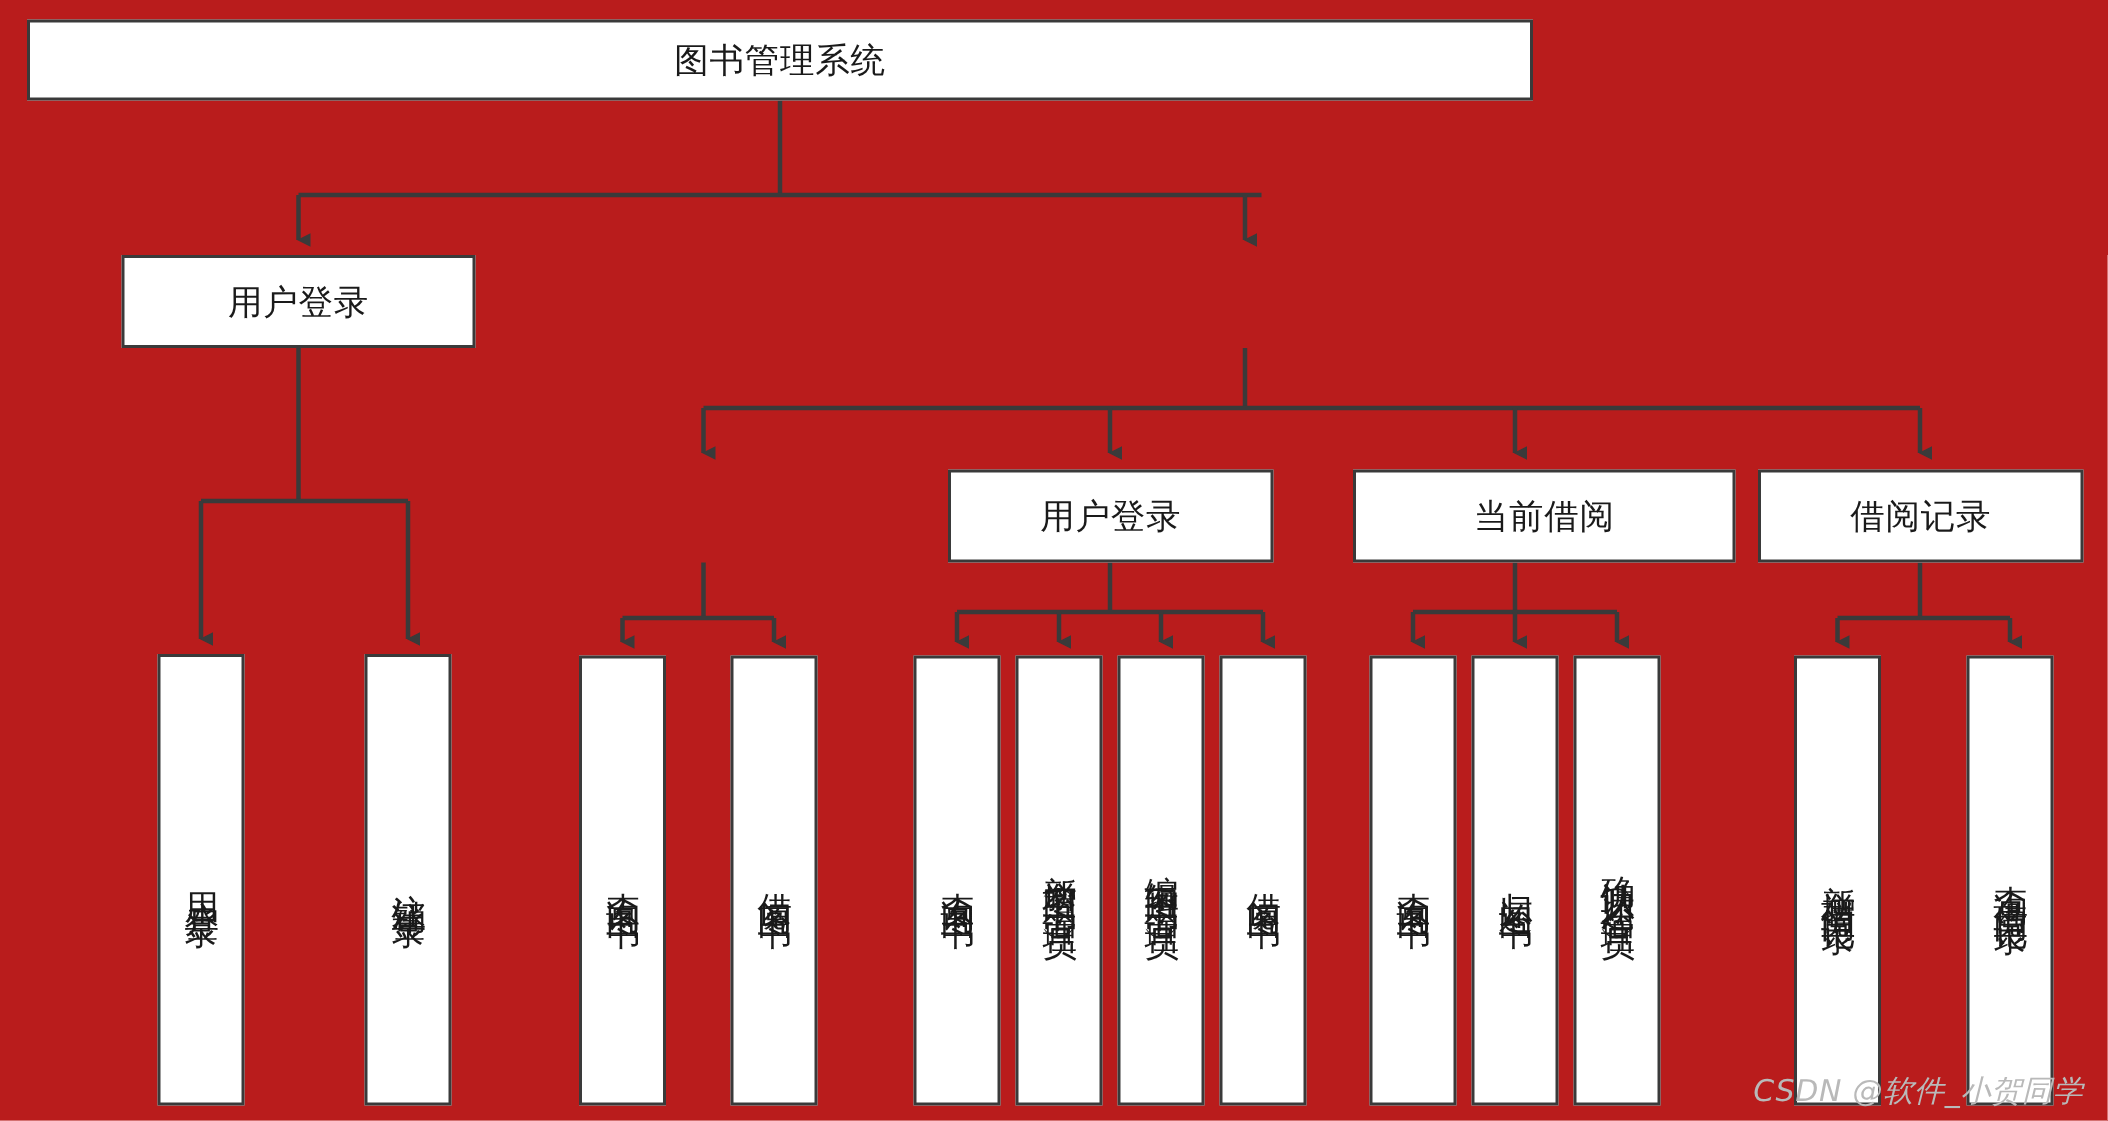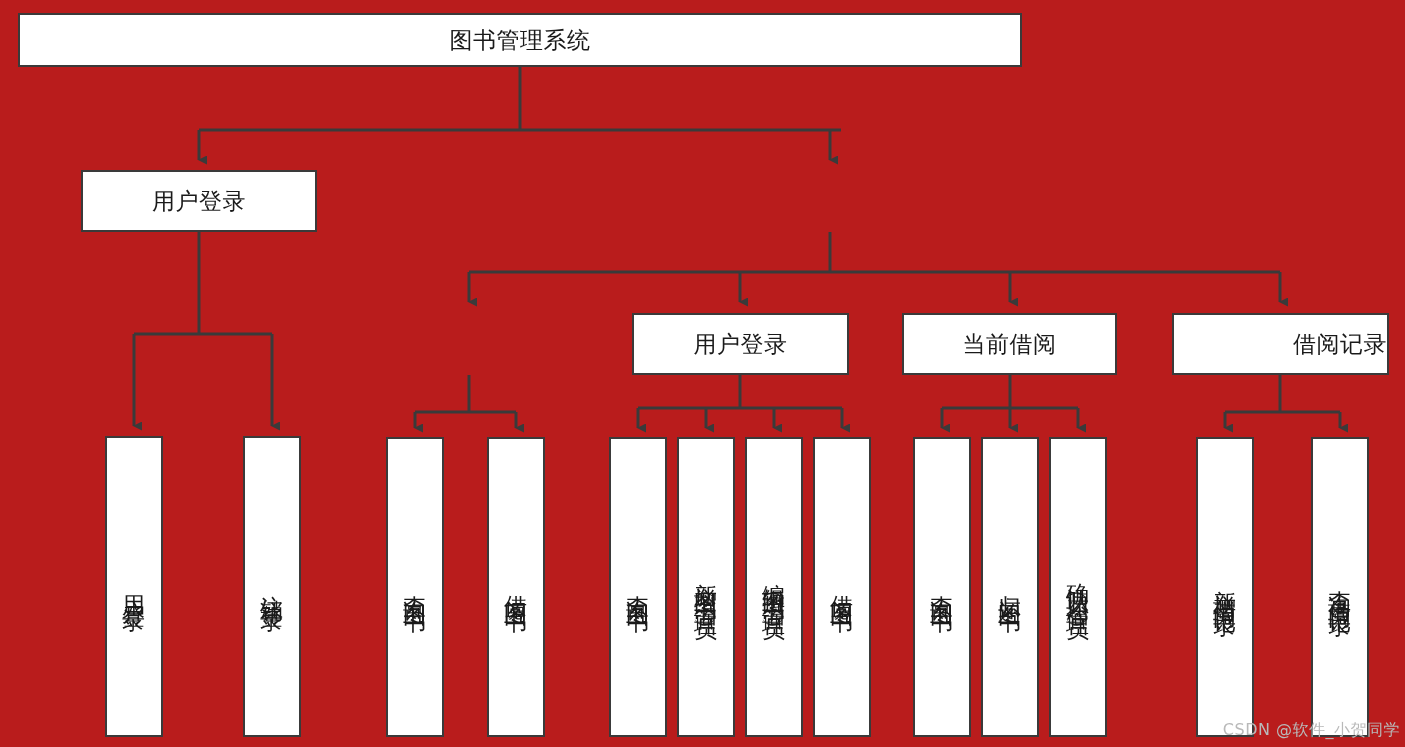--- a/index.html
+++ b/index.html
@@ -50,26 +50,27 @@
     padding-top: 4px;
     padding-bottom: 4px;
   }
   .node.vertical .label {
     writing-mode: vertical-rl;
     text-orientation: upright;
     white-space: nowrap;
   }
   .watermark {
     position: absolute;
-    right: 5px;
+    right: 16px;
     bottom: 6px;
-    font-size: 16px;
+    font-size: 20px;
     color: #b9b9b9;
     white-space: nowrap;
     letter-spacing: 0.5px;
+    font-style: italic;
   }
 </style>
 </head>
 <body>
 
 <div id="diagram-root">
 
   <svg class="connector-layer" viewBox="0 0 1405 747" xmlns="http://www.w3.org/2000/svg">
     <defs>
       <marker id="arrowhead" markerWidth="9" markerHeight="9" refX="4.5" refY="8" orient="auto" markerUnits="userSpaceOnUse">
@@ -124,24 +125,24 @@
     <span class="label">图书管理系统</span>
   </div>
 
   <div class="node horizontal" style="left:81px; top:170px; width:236px; height:62px;">
     <span class="label">用户登录</span>
   </div>
 
   <div class="node horizontal" style="left:632px; top:313px; width:217px; height:62px;">
     <span class="label">用户登录</span>
   </div>
-  <div class="node horizontal" style="left:902px; top:313px; width:215px; height:62px;">
+  <div class="node horizontal" style="left:902px; top:313px; width:255px; height:62px;">
     <span class="label">当前借阅</span>
   </div>
-  <div class="node horizontal" style="left:1172px; top:313px; width:217px; height:62px;justify-content:flex-end;">
+  <div class="node horizontal" style="left:1172px; top:313px; width:217px; height:62px;">
     <span class="label">借阅记录</span>
   </div>
 
   <div class="node vertical" style="left:105px; top:436px; width:58px; height:301px;">
     <span class="label">用户登录</span>
   </div>
   <div class="node vertical" style="left:243px; top:436px; width:58px; height:301px;">
     <span class="label">注销登录</span>
   </div>
 

